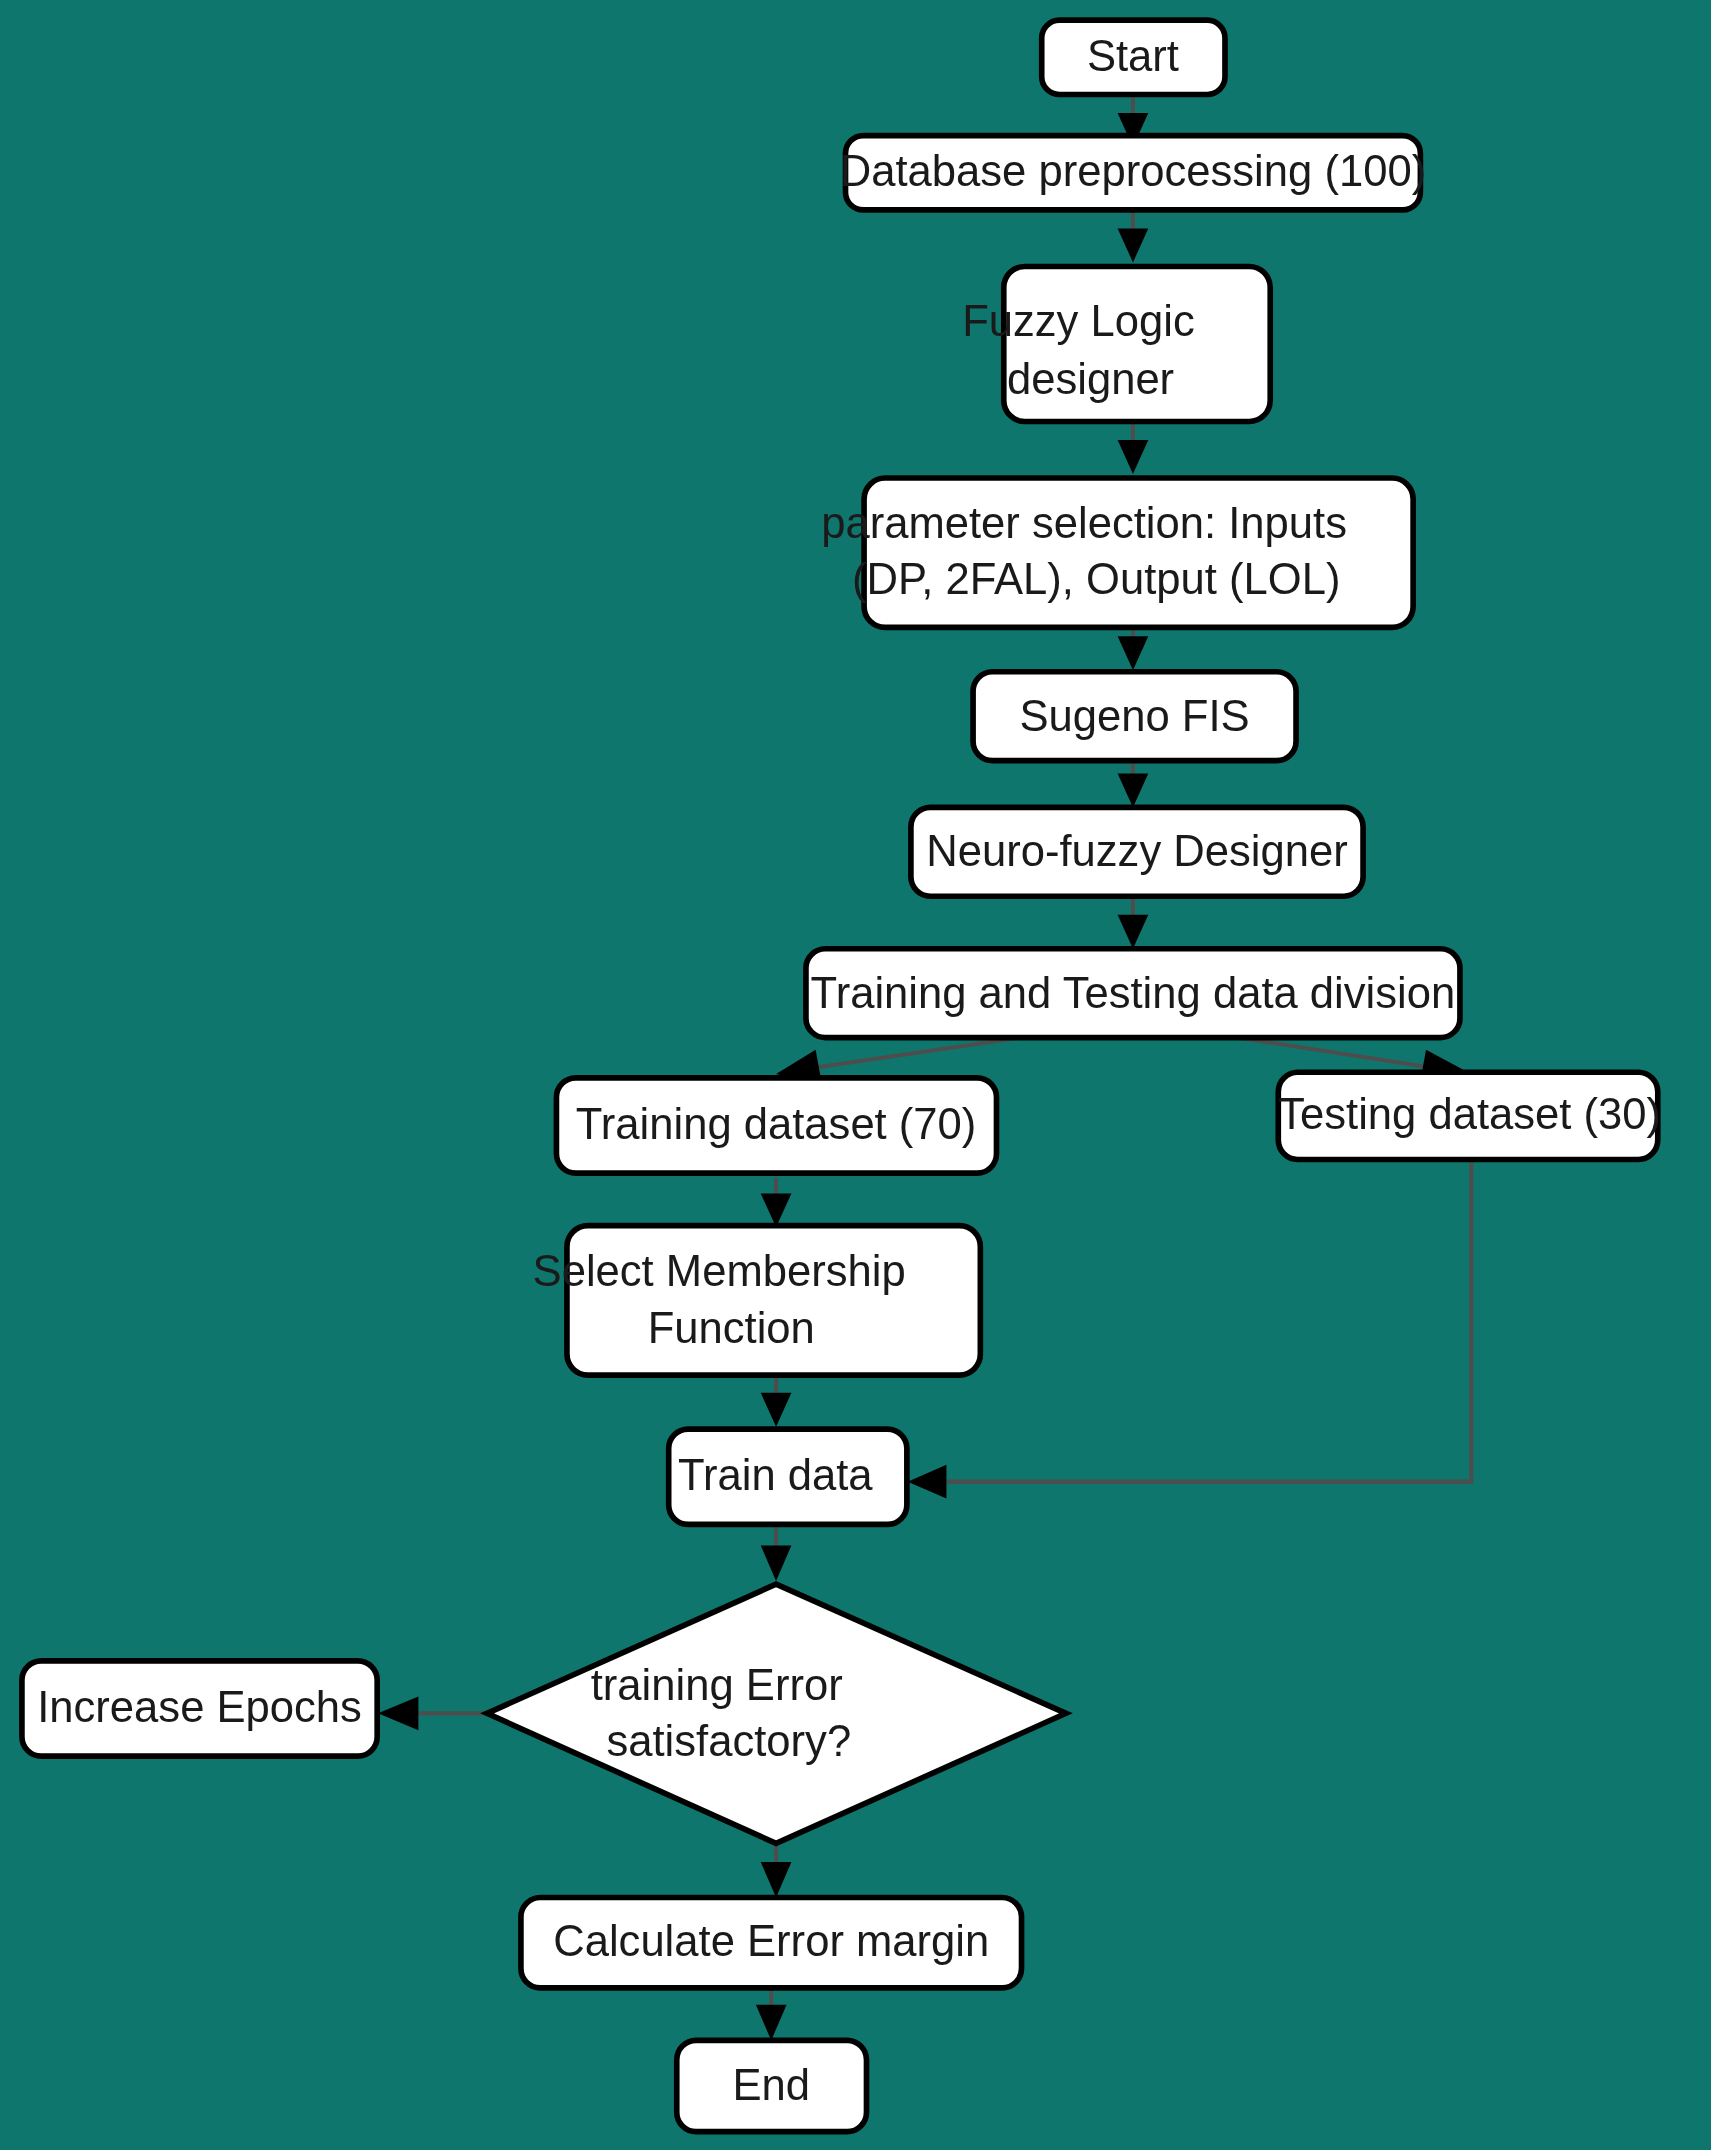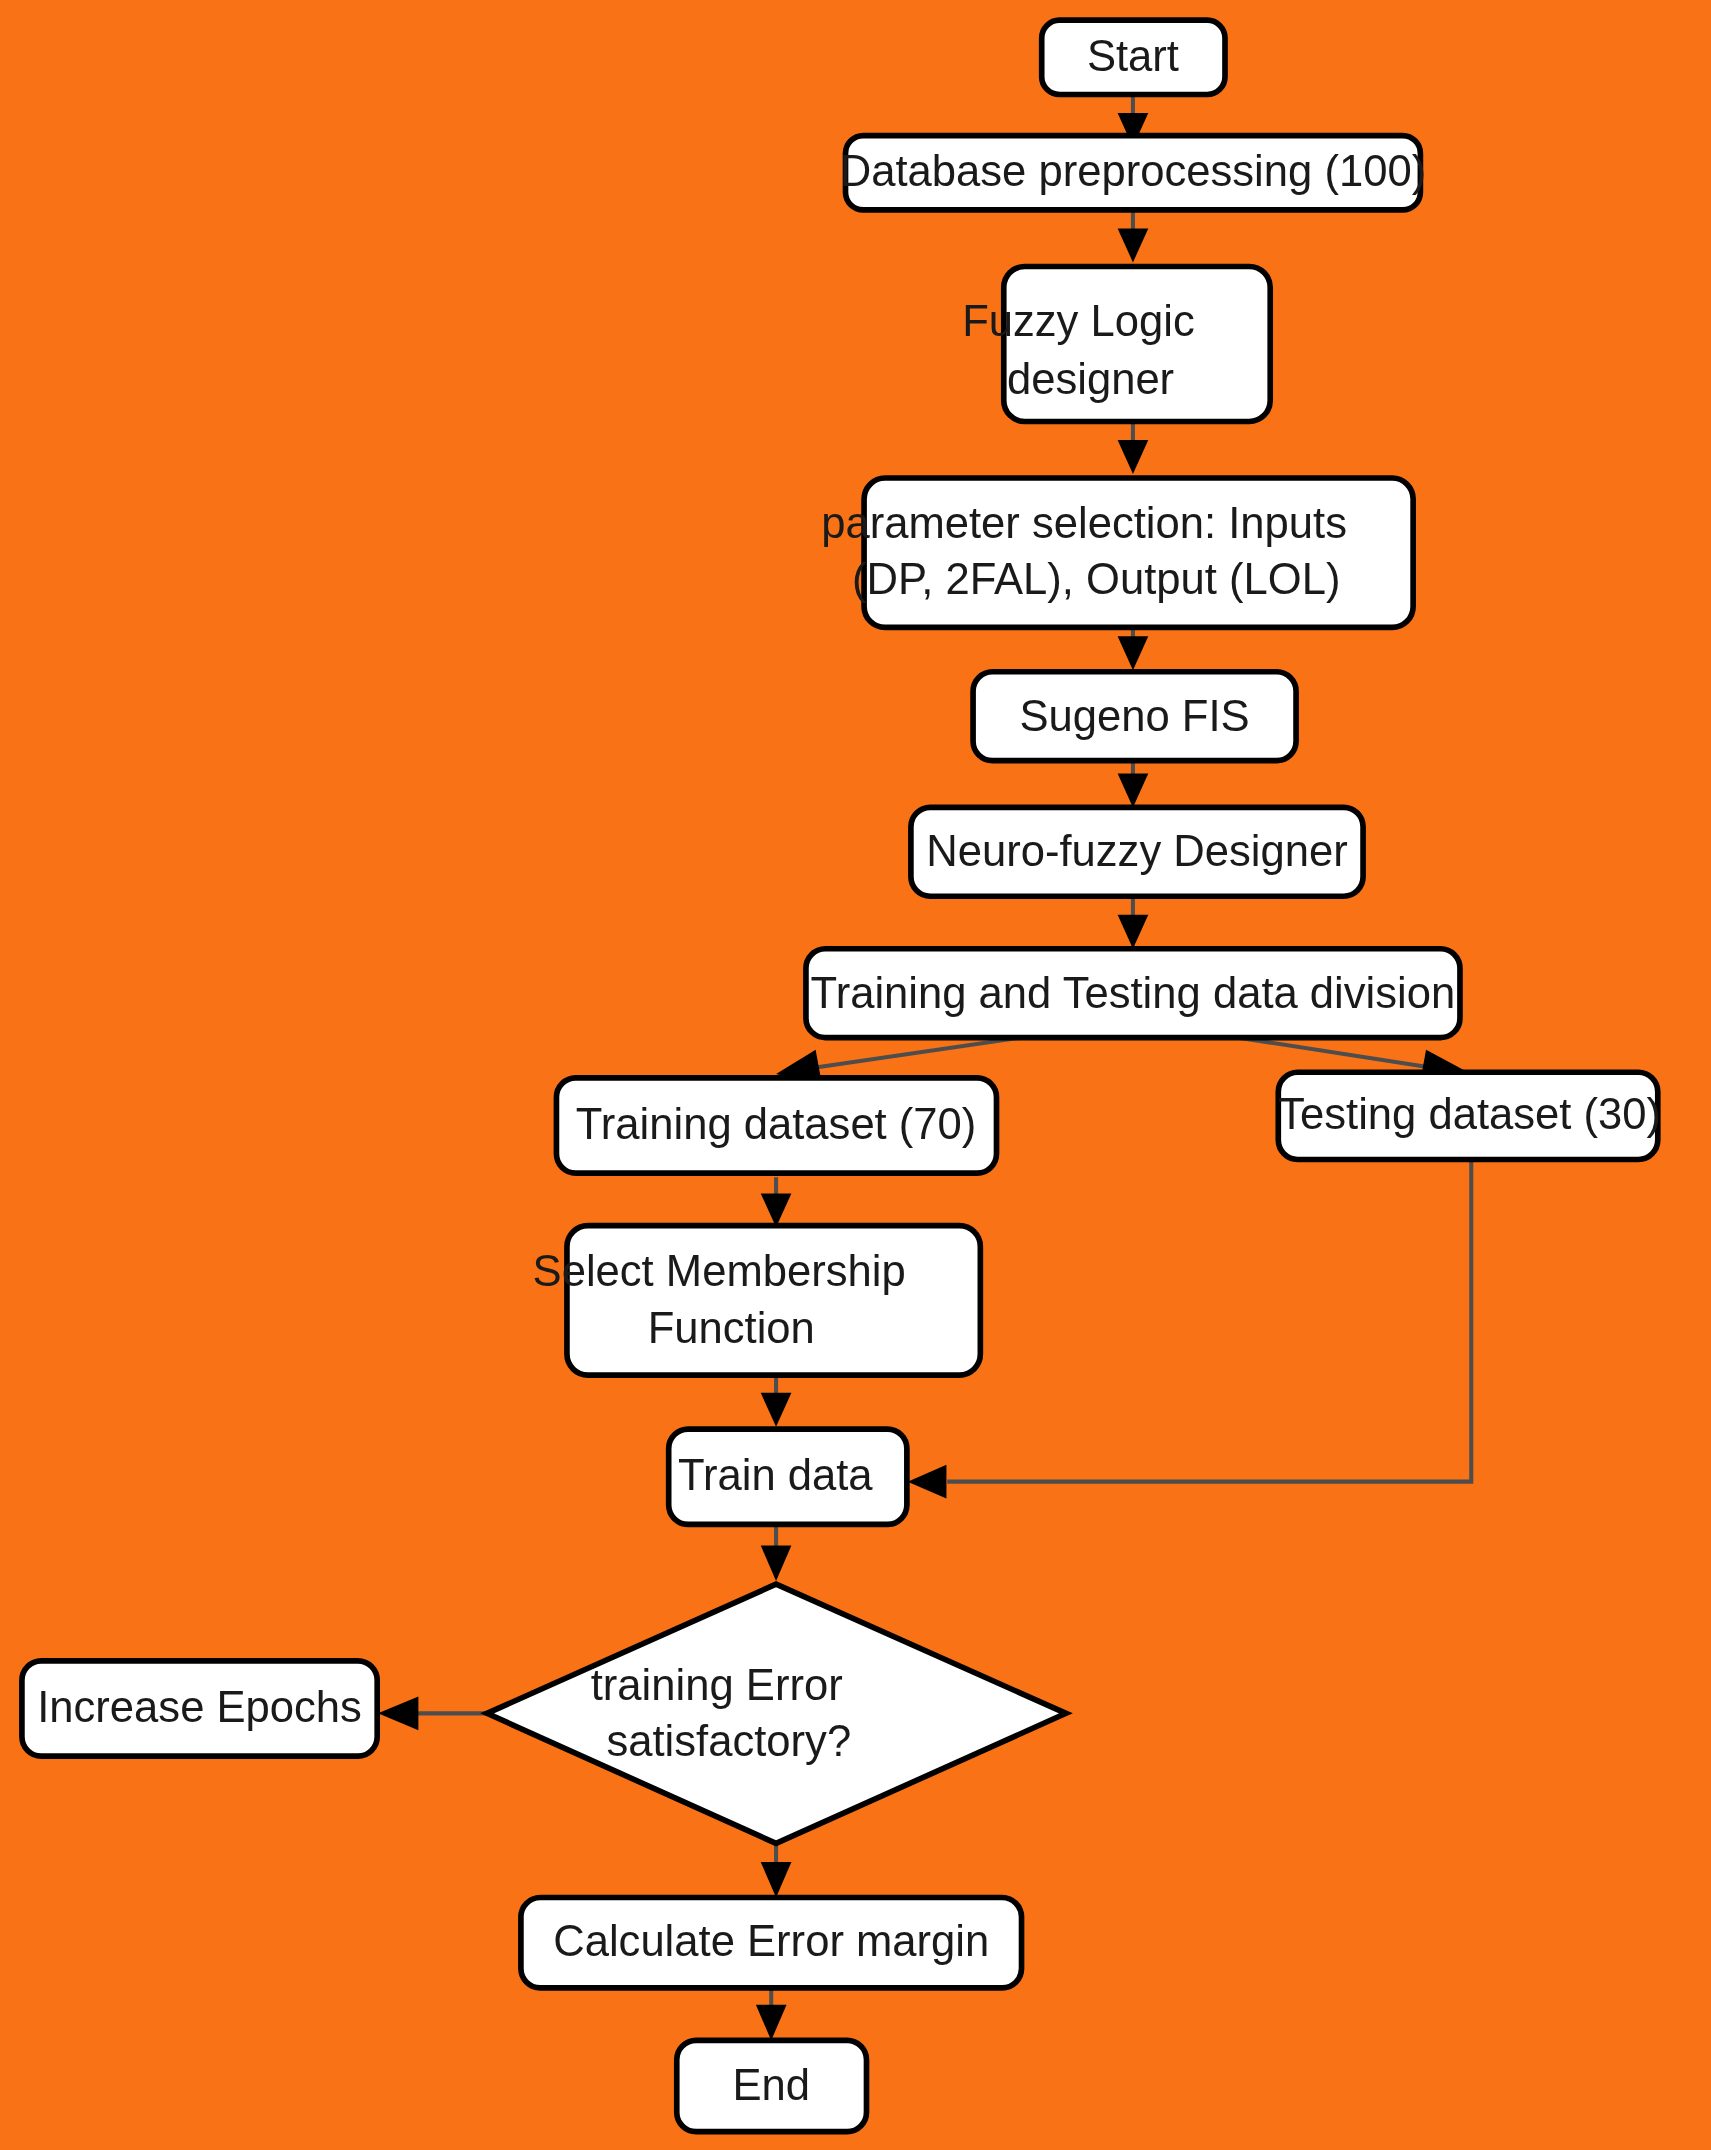--- a/index.html
+++ b/index.html
@@ -8,21 +8,21 @@
     padding: 0;
     background: #ffffff;
   }
   body {
     font-family: "Liberation Sans", sans-serif;
   }
   #flowchart-root {
     position: relative;
     width: 1712px;
     height: 2151px;
-    background: #f97316;
+    background: #0f766e;
     overflow: hidden;
   }
   svg#flow-svg {
     display: block;
     width: 1712px;
     height: 2151px;
   }
   .node-shape {
     fill: #ffffff;
     stroke: #000000;

